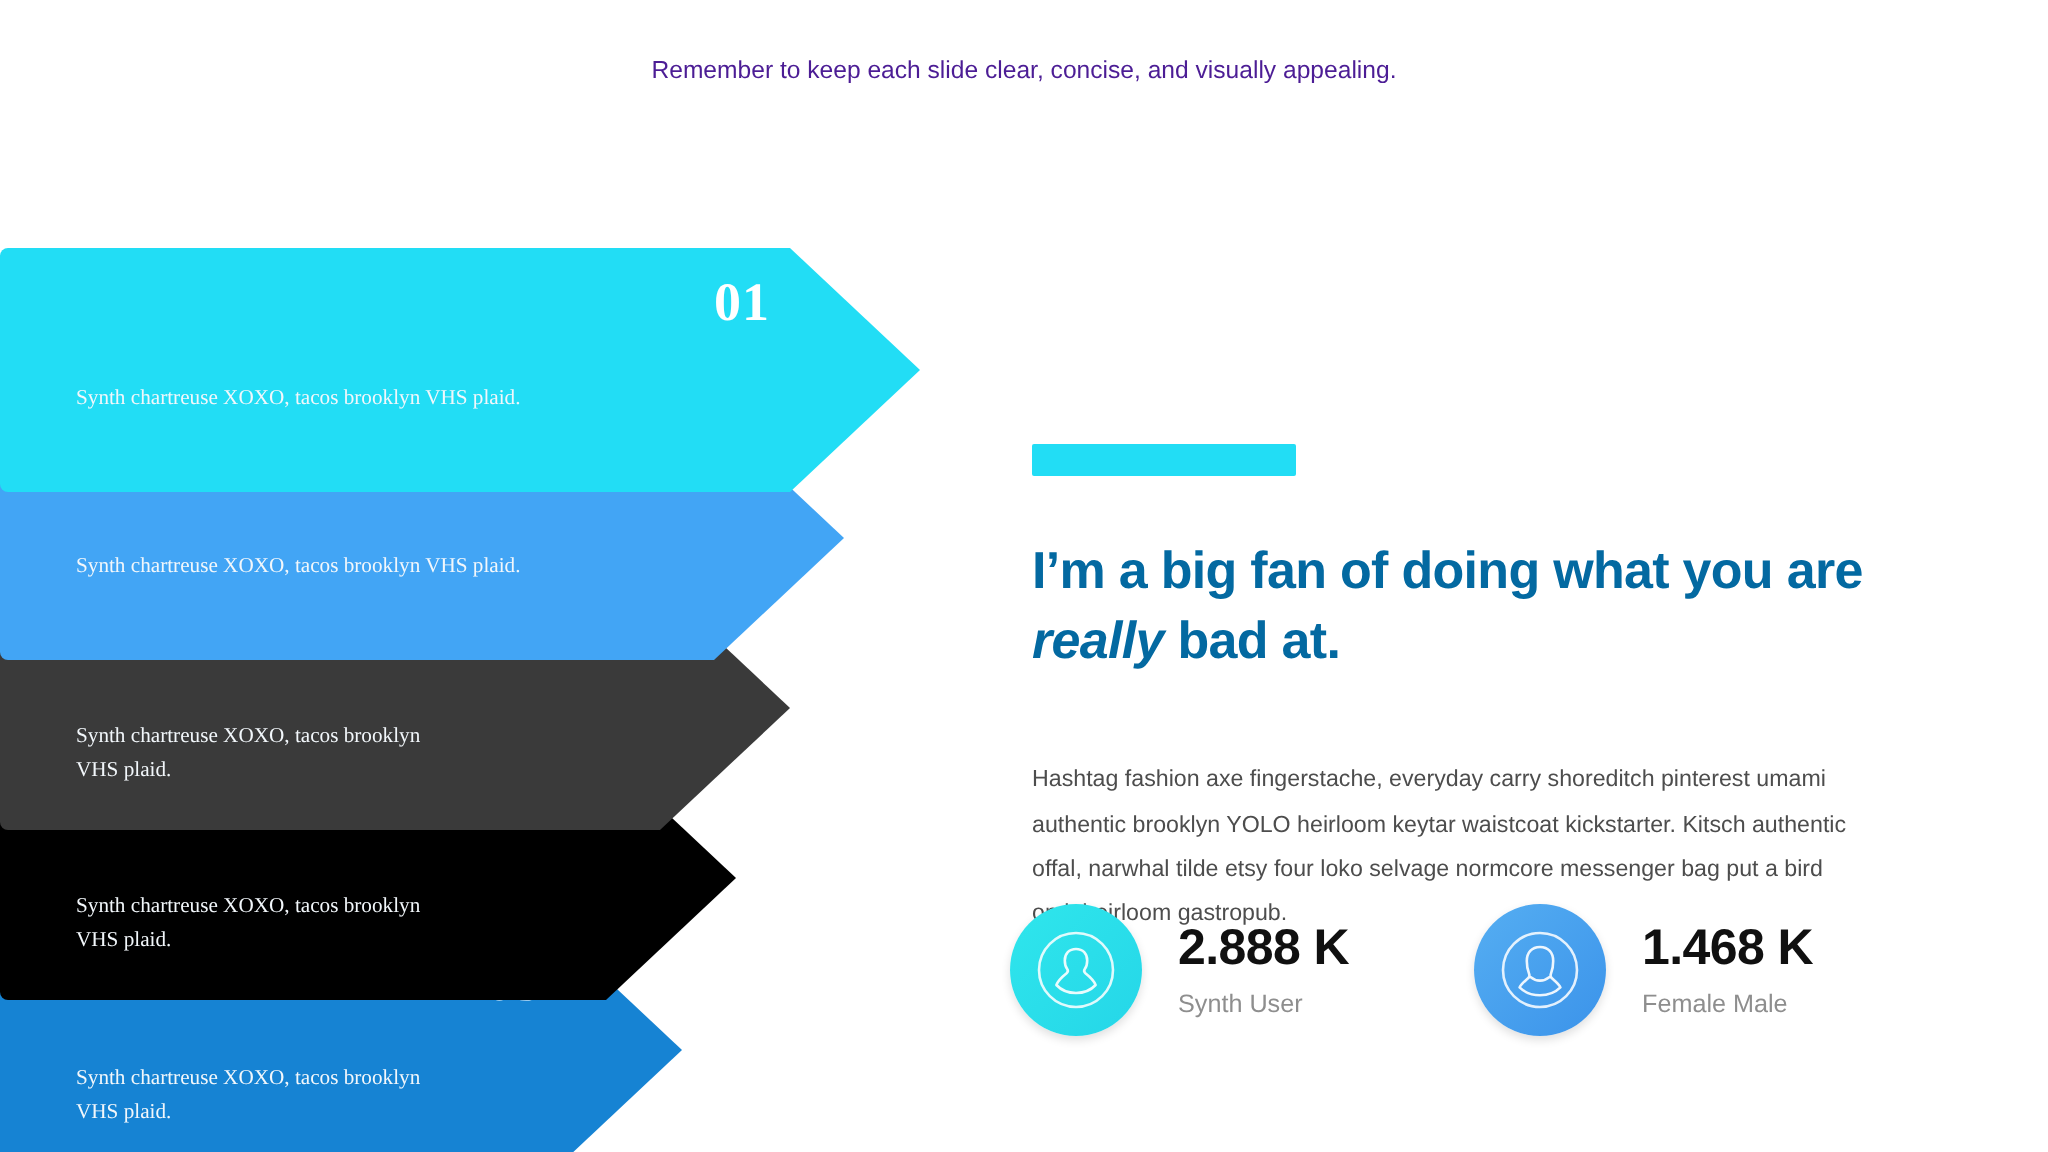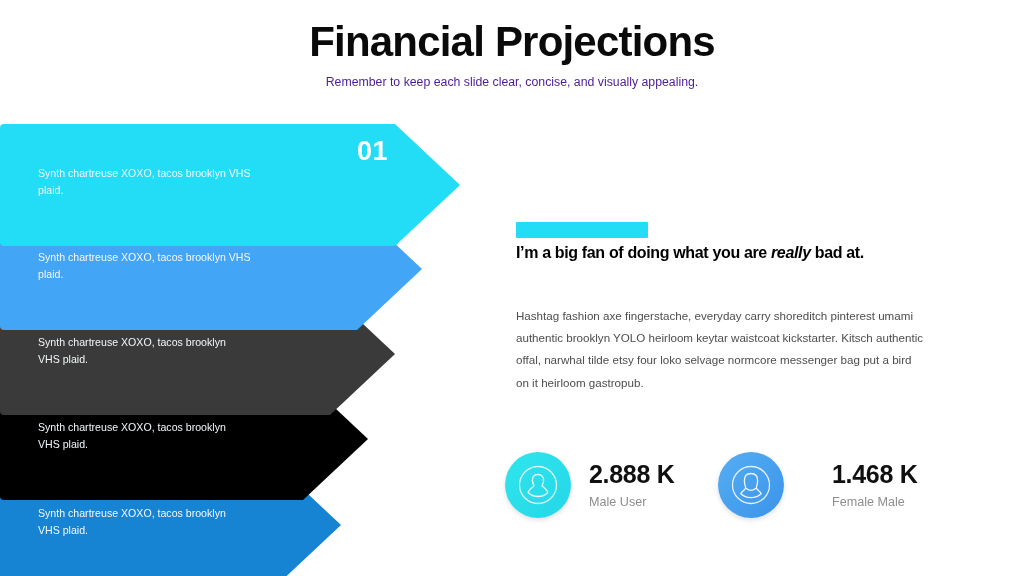--- a/index.html
+++ b/index.html
@@ -47,39 +47,40 @@
     position: absolute;
     left: 0;
     top: 124px;
     width: 520px;
     height: 452px;
   }
   .arrow-row {
     position: absolute;
     left: 0;
     height: 156px;
+    font-family: Liberation Serif, serif;
   }
   .arrow-shape {
     position: absolute;
     inset: 0;
     border-radius: 4px;
   }
   .arrow-num {
     position: absolute;
     top: 14px;
     font-size: 27px;
     font-weight: 700;
     color: #ffffff;
     letter-spacing: 0.5px;
     line-height: 1;
   }
   .arrow-text {
     position: absolute;
     left: 38px;
-    top: 41px;
+    top: 67px;
     width: 236px;
     font-size: 10.6px;
     line-height: 1.62;
     color: #f2f7fb;
     font-weight: 400;
   }
 
   
   #arrow-row-1 { top: 0px;   width: 460px; z-index: 5; }
   #arrow-row-2 { top: 84px;  width: 422px; z-index: 4; }
@@ -103,24 +104,24 @@
     left: 516px;
     top: 222px;
     width: 420px;
   }
   .accent-bar {
     width: 132px;
     height: 16px;
     border-radius: 1px;
   }
   .content-heading {
-    margin-top: 4px;
-    font-size: 16px;
-    font-weight: 700;
-    color: #000000;
+    margin-top: 30px;
+    font-size: 26px;
+    font-weight: 700;
+    color: #0369a1;
     line-height: 1.35;
     letter-spacing: -0.35px;
   }
   .content-heading em {
     font-style: italic;
   }
   .content-body {
     margin-top: 41px;
     font-size: 11.6px;
     line-height: 1.93;
@@ -137,21 +138,21 @@
     width: 470px;
     height: 82px;
   }
   .stat-item {
     position: absolute;
     top: 0;
     display: flex;
     align-items: center;
   }
   #stat-item-0 { left: 0px; }
-  #stat-item-1 { left: 213px; gap: 30px; }
+  #stat-item-1 { left: 232px; }
 
   .stat-circle {
     width: 66px;
     height: 66px;
     border-radius: 50%;
     display: flex;
     align-items: center;
     justify-content: center;
     flex: none;
     box-shadow: 0 2px 5px rgba(0,0,0,0.13);
@@ -170,21 +171,20 @@
     margin-top: 7px;
     font-size: 12.6px;
     color: #8e8e8e;
     font-weight: 500;
   }
 </style>
 </head>
 <body>
 
 <div class="slide-header">
-  <h1 class="slide-title">Financial Projections</h1>
   <div class="slide-sub">
     <span class="sub-line">Remember to keep each slide clear, concise, and visually appealing.</span>
   </div>
 </div>
 
 <div class="arrow-stack">
 
   <div class="arrow-row" id="arrow-row-1">
     <svg class="arrow-shape" viewBox="0 0 460 122" preserveAspectRatio="none">
       <path id="arrow-path-1" d="M0,0 L395,0 L460,61 L395,122 L0,122 Z" fill="#22DDF5"></path>
@@ -239,21 +239,21 @@
 
   <div class="stat-item" id="stat-item-0">
     <div class="stat-circle" id="stat-circle-0" style="background: linear-gradient(135deg, rgb(47, 230, 236), rgb(37, 214, 232));">
       <svg width="44" height="44" viewBox="0 0 44 44">
         <circle cx="22" cy="22" r="18.5" fill="none" stroke="#ffffff" stroke-opacity="0.85" stroke-width="1.3"></circle>
         <path d="M22 11.5c-3.5 0-5.6 2.4-5.6 5.7 0 2.2 0.6 3.5 1.2 4.3 0.4 0.6 0.4 1.5-0.3 2.1-1.9 1.5-4.3 3.5-5.1 5.9 2.6 2.8 6 4 9.8 4s7.2-1.2 9.8-4c-0.8-2.4-3.2-4.4-5.1-5.9-0.7-0.6-0.7-1.5-0.3-2.1 0.6-0.8 1.2-2.1 1.2-4.3 0-3.3-2.1-5.7-5.6-5.7z" fill="none" stroke="#ffffff" stroke-opacity="0.9" stroke-width="1.3" stroke-linejoin="round"></path>
       </svg>
     </div>
     <div class="stat-meta">
       <div class="stat-value">2.888 K</div>
-      <div class="stat-label">Male User</div>
+      <div class="stat-label">Synth User</div>
     </div>
   </div>
 
   <div class="stat-item" id="stat-item-1">
     <div class="stat-circle" id="stat-circle-1" style="background: linear-gradient(135deg, rgb(85, 174, 242), rgb(59, 147, 234));">
       <svg width="44" height="44" viewBox="0 0 44 44">
         <circle cx="22" cy="22" r="18.5" fill="none" stroke="#ffffff" stroke-opacity="0.85" stroke-width="1.3"></circle>
         <path d="M22 10.5c-4.2 0-6.6 2.9-6.6 7 0 2.6 0.5 4.8 1.1 6.2 0.4 1 0.2 1.9-0.6 2.6-1.6 1.4-3.4 2.7-4.1 4.4 2.7 2.7 6.2 3.9 10.2 3.9s7.5-1.2 10.2-3.9c-0.7-1.7-2.5-3-4.1-4.4-0.8-0.7-1-1.6-0.6-2.6 0.6-1.4 1.1-3.6 1.1-6.2 0-4.1-2.4-7-6.6-7z" fill="none" stroke="#ffffff" stroke-opacity="0.9" stroke-width="1.3" stroke-linejoin="round"></path>
         <path d="M17.4 25.6c1.3 1.1 3 1.7 4.6 1.7s3.3-0.6 4.6-1.7" fill="none" stroke="#ffffff" stroke-opacity="0.9" stroke-width="1.3" stroke-linecap="round"></path>
       </svg>

